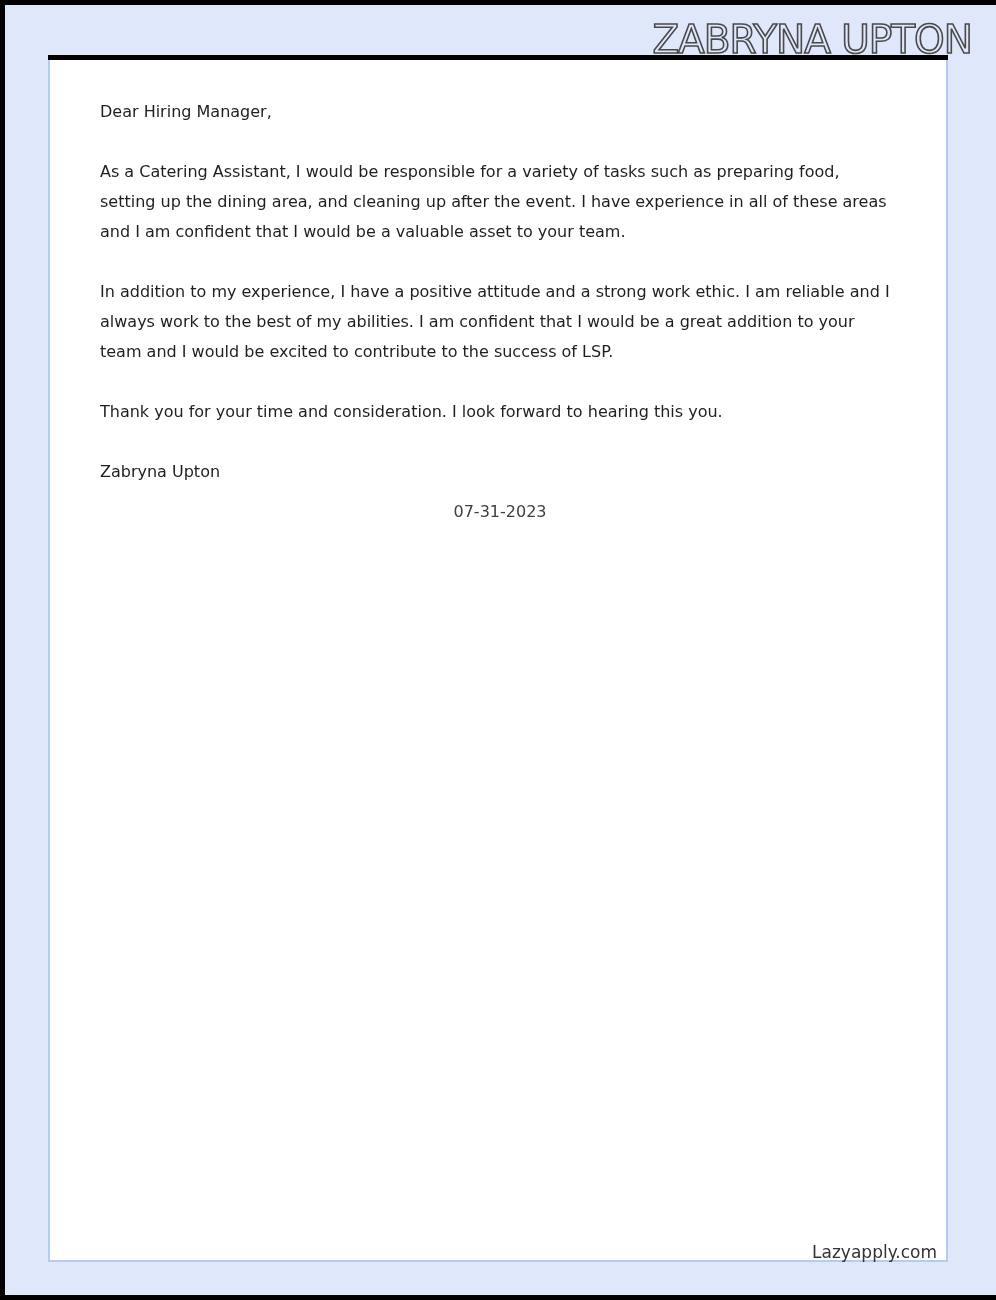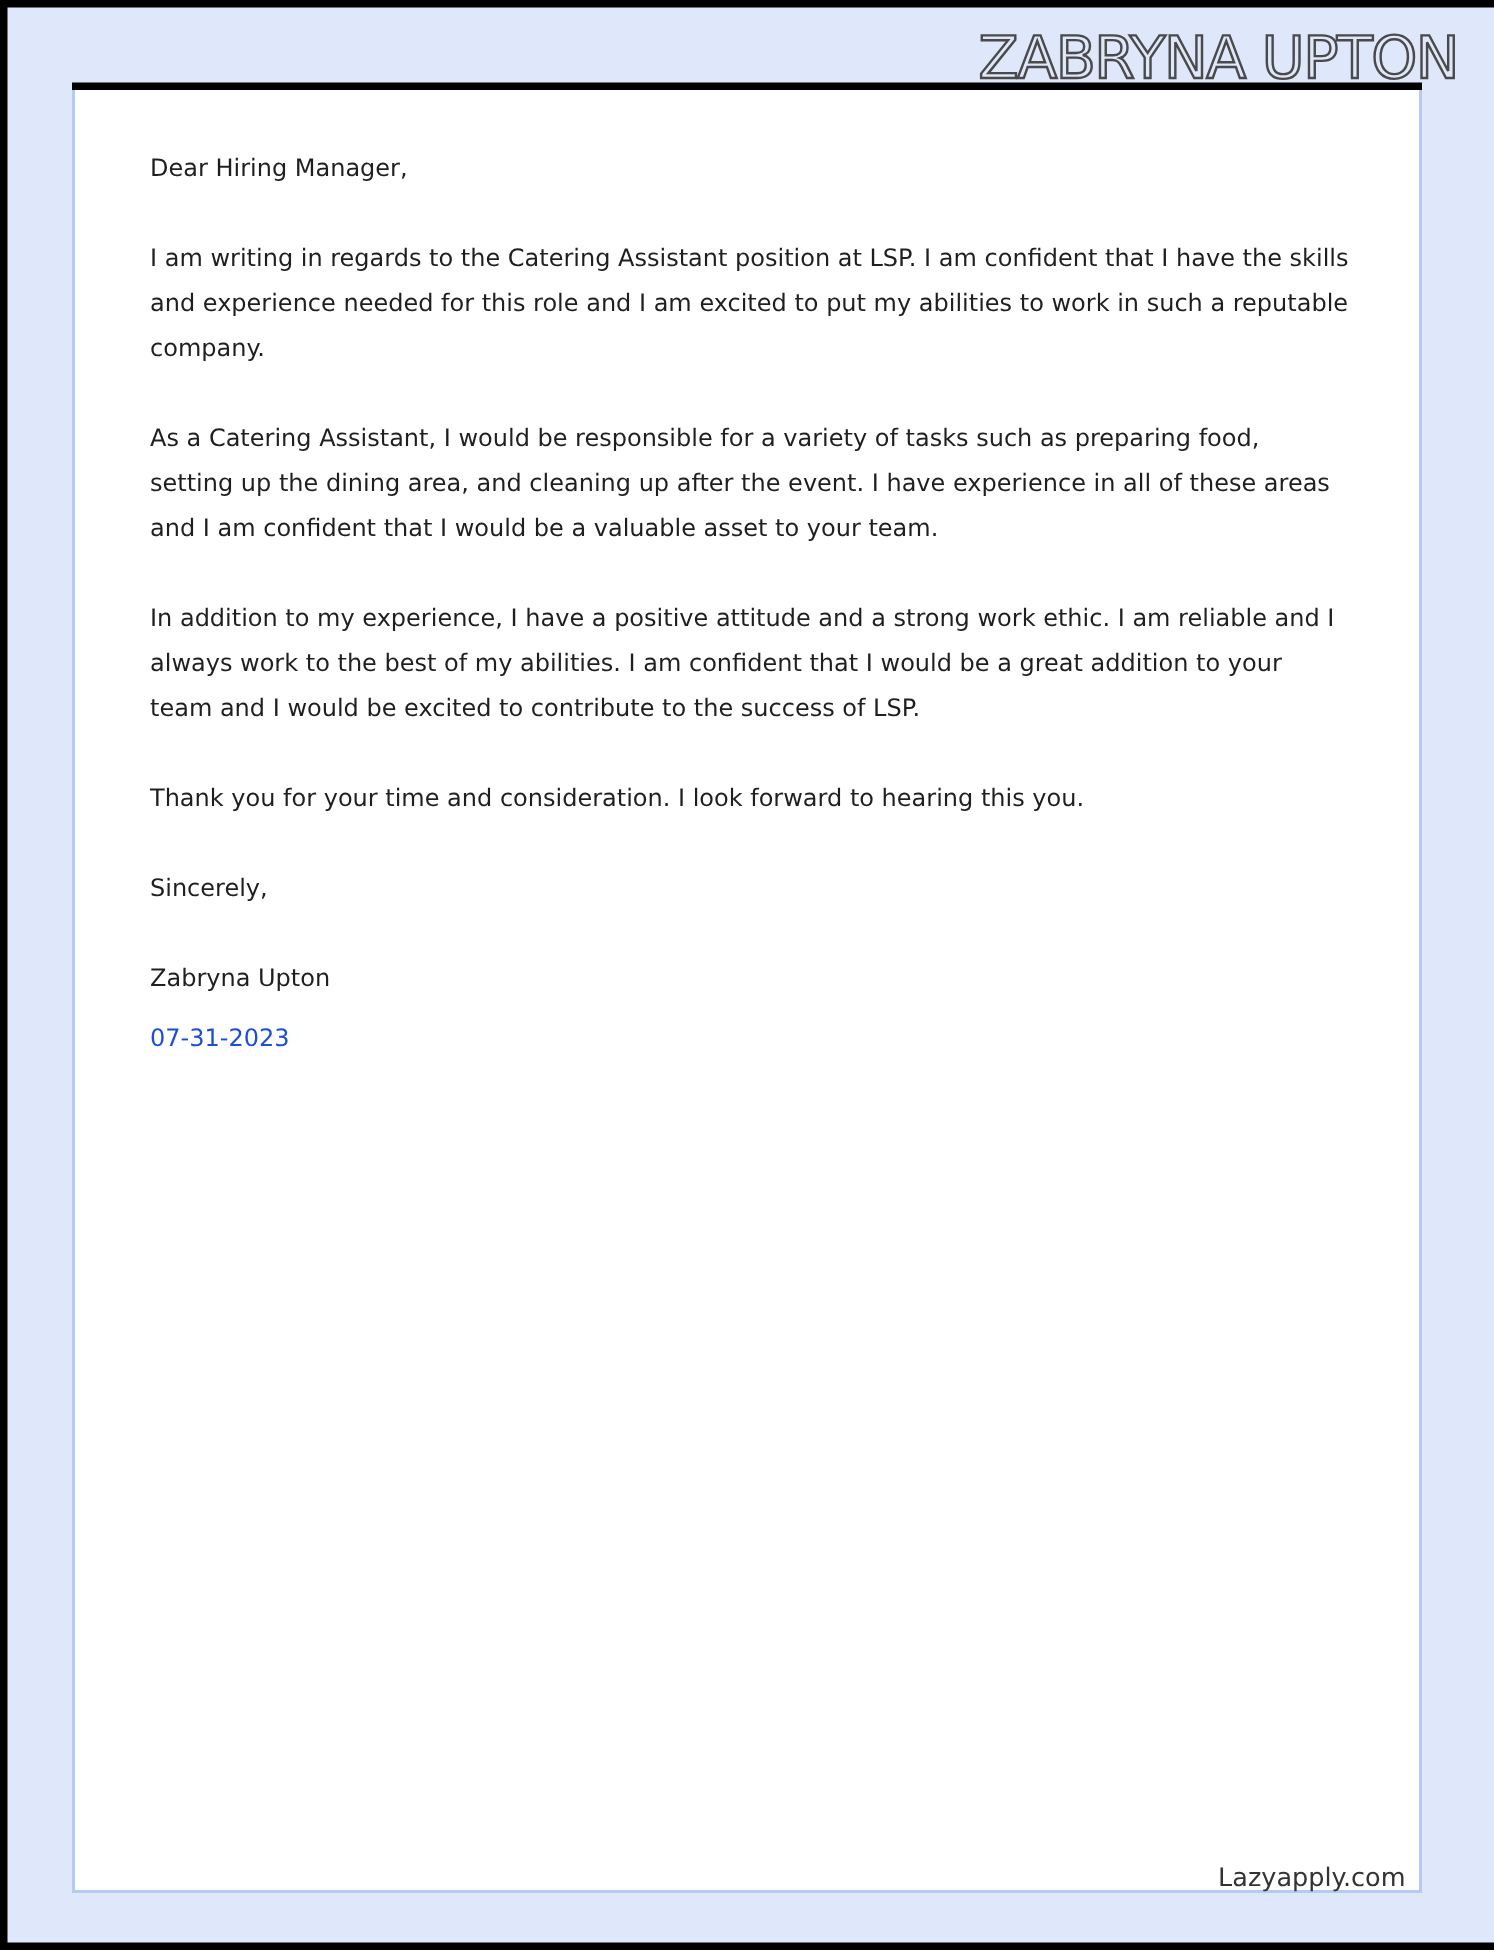--- a/index.html
+++ b/index.html
@@ -65,21 +65,22 @@
       color: #1f1f1f;
     }
     .letter p {
       margin: 0 0 30px 0;
     }
     .letter .signature {
       margin: 0 0 10px 0;
     }
     .letter .date {
       margin: 0;
-      color: #1d4ed8;
+      color: #404040;
+      text-align: center;
     }
     .footer-brand {
       position: absolute;
       right: 9px;
       bottom: 0px;
       font-size: 17px;
       line-height: 16px;
       color: #333333;
     }
   </style>
@@ -88,25 +89,23 @@
 
 <div class="frame">
 
   <h1 class="name-heading">ZABRYNA UPTON</h1>
 
   <div class="top-rule"></div>
 
   <div class="paper">
     <div class="letter">
       <p>Dear Hiring Manager,</p>
-      <p>I am writing in regards to the Catering Assistant position at LSP. I am confident that I have the skills and experience needed for this role and I am excited to put my abilities to work in such a reputable company.</p>
       <p>As a Catering Assistant, I would be responsible for a variety of tasks such as preparing food, setting up the dining area, and cleaning up after the event. I have experience in all of these areas and I am confident that I would be a valuable asset to your team.</p>
       <p>In addition to my experience, I have a positive attitude and a strong work ethic. I am reliable and I always work to the best of my abilities. I am confident that I would be a great addition to your team and I would be excited to contribute to the success of LSP.</p>
       <p>Thank you for your time and consideration. I look forward to hearing this you.</p>
-      <p>Sincerely,</p>
       <p class="signature">Zabryna Upton</p>
       <p class="date">07-31-2023</p>
     </div>
 
     <div class="footer-brand">Lazyapply.com</div>
   </div>
 
 </div>
 
 </body></html>

